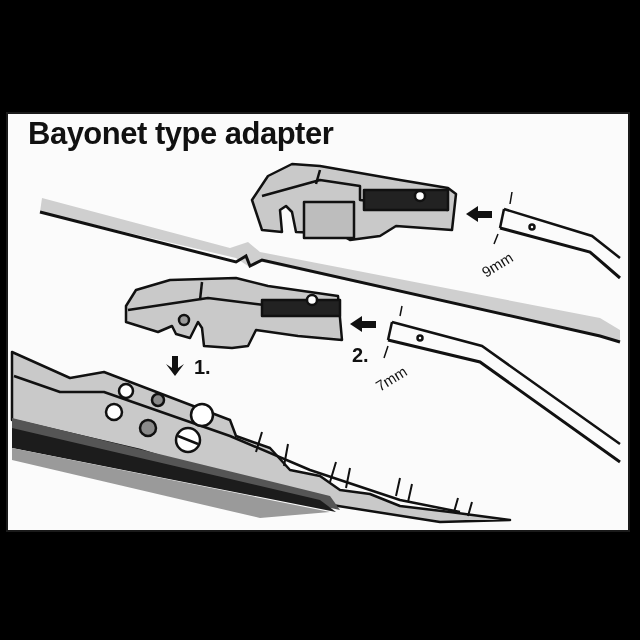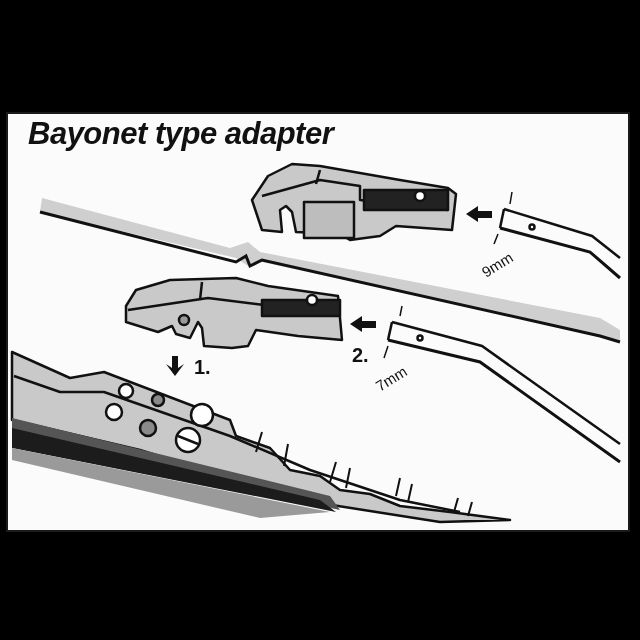--- a/index.html
+++ b/index.html
@@ -1,18 +1,18 @@
 <!DOCTYPE html>
 <html><head>
 <meta charset="utf-8">
 <style>
   html,body{margin:0;padding:0;background:#000;}
   body{width:640px;height:640px;position:relative;overflow:hidden;}
   .panel{position:absolute;left:6px;top:112px;width:624px;height:420px;background:#fbfbfb;border:2px solid #1a1a1a;box-sizing:border-box;}
-  .title{position:absolute;left:28px;top:116px;font-family:"Liberation Sans",sans-serif;font-weight:bold;font-size:31px;color:#111;letter-spacing:-0.5px;font-style:italic;}
+  .title{position:absolute;left:28px;top:116px;font-family:"Liberation Sans",sans-serif;font-weight:bold;font-size:31px;color:#111;letter-spacing:-0.5px;}
   svg{position:absolute;left:0;top:0;}
   .lbl{font-family:"Liberation Sans",sans-serif;font-weight:bold;fill:#111;}
   .mm{font-family:"Liberation Sans",sans-serif;fill:#111;font-size:15px;}
 </style>
 </head>
 <body>
 
 <div class="panel"></div>
 <div class="title">Bayonet type adapter</div>
 

